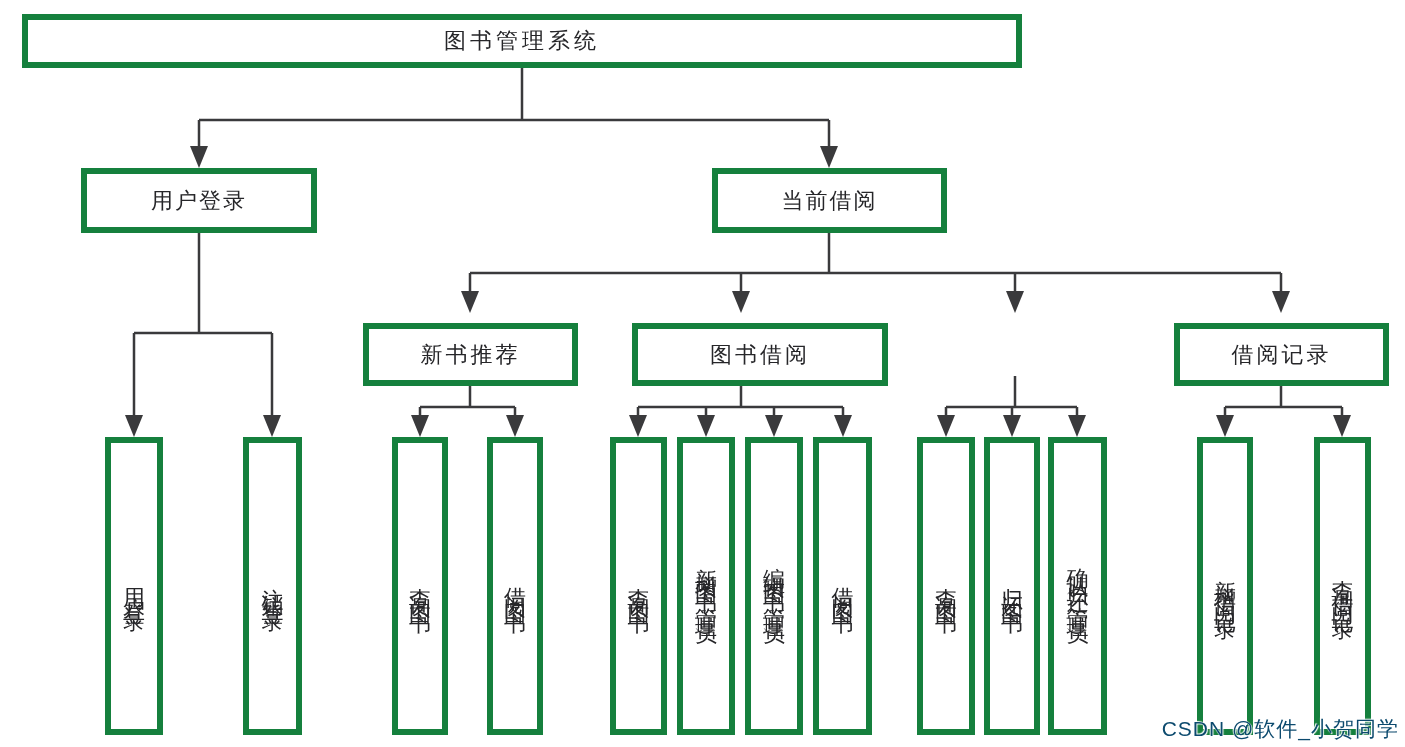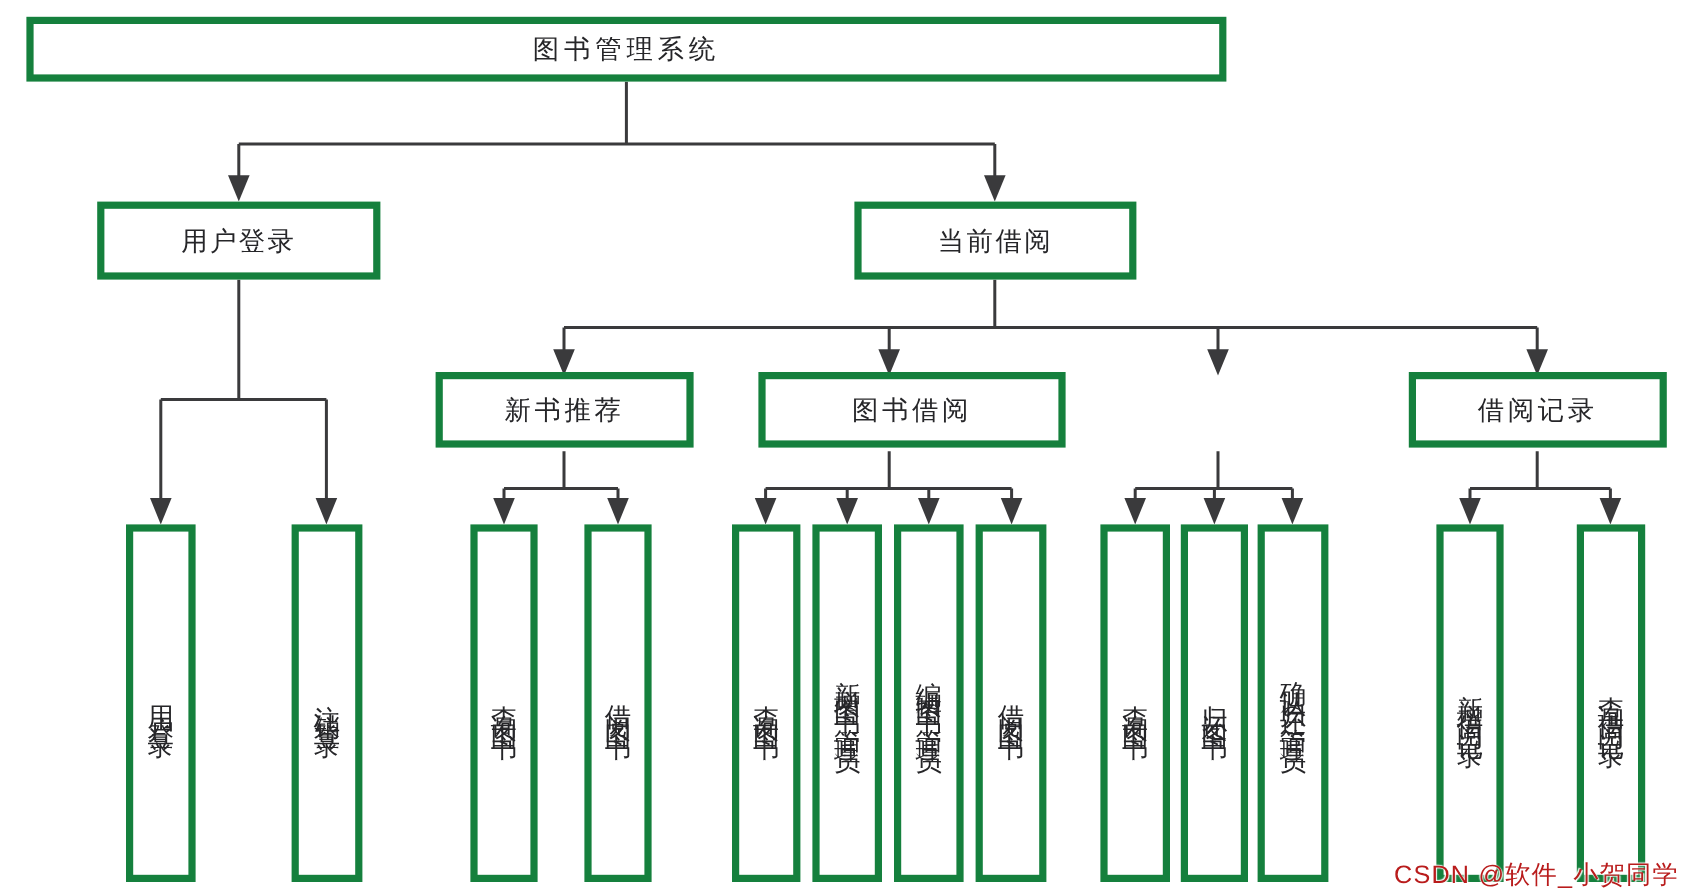--- a/index.html
+++ b/index.html
@@ -33,37 +33,37 @@
     color: #262629;
     font-size: 22px;
     letter-spacing: 2px;
     white-space: nowrap;
   }
   .box.root {
     left: 22px; top: 14px; width: 1000px; height: 54px;
     letter-spacing: 4px;
   }
   .box.lvl2 { top: 168px; height: 65px; }
-  .box.lvl3 { top: 310px; height: 63px; letter-spacing: 3px; }
+  .box.lvl3 { top: 323px; height: 63px; letter-spacing: 3px; }
   .box.leaf { top: 437px; height: 298px; }
   .vtext {
     writing-mode: vertical-rl;
     text-orientation: mixed;
     letter-spacing: 8px;
     line-height: 1;
     color: #262629;
     font-size: 22px;
   }
   .watermark {
     position: absolute;
     right: 6px;
     bottom: 4px;
     font-size: 21px;
     letter-spacing: 1px;
-    color: #b91c1c;
+    color: #0c4a6e;
     text-shadow: 1px 1px 1px #ffffff, -1px -1px 1px #ffffff;
     white-space: nowrap;
   }
 </style>
 </head>
 <body>
 
 <div class="canvas">
 
   <svg class="wires" viewBox="0 0 1405 747" xmlns="http://www.w3.org/2000/svg">

